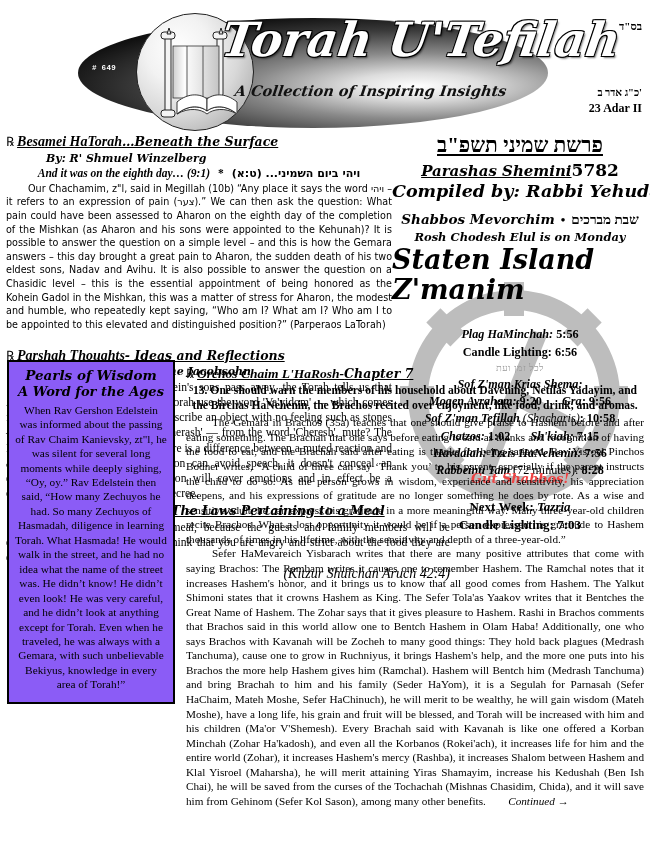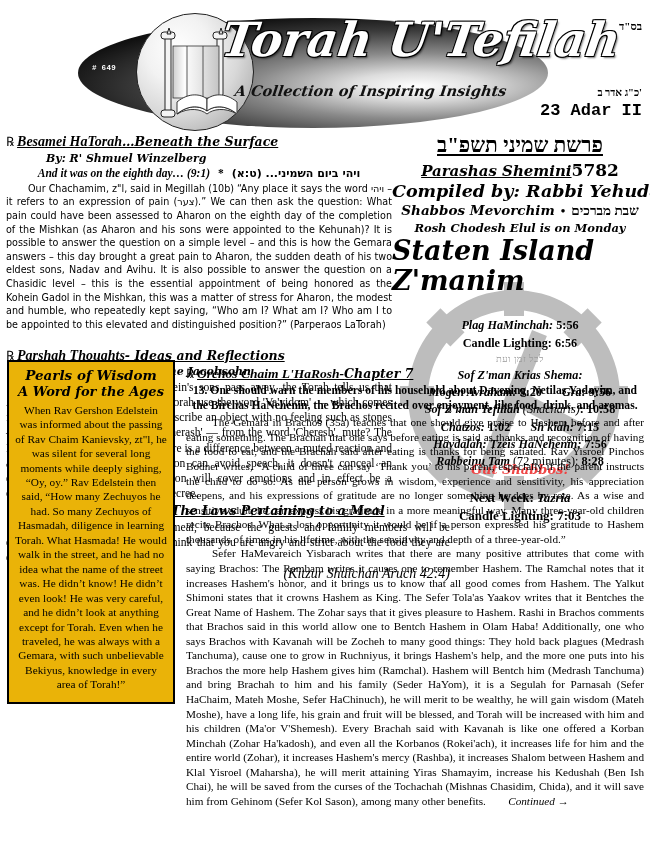--- a/index.html
+++ b/index.html
@@ -56,21 +56,21 @@
   }
   .bsd {
     position:absolute; right:8px; top:20px;
     font-size:11px; font-weight:bold;
     direction:rtl;
   }
   .heb-date {
     position:absolute; right:8px; top:86px;
     text-align:right; font-size:10.5px; font-weight:bold; line-height:1.35;
   }
-  .heb-date .en { font-size:17px;font-family:Liberation Mono, monospace; }
+  .heb-date .en { font-size:12px; }
 
   
   .cols { position:absolute; left:0; top:132px; width:650px; }
   .colL { position:absolute; left:6px; top:0; width:386px; }
   .colR { position:absolute; left:392px; top:0; width:256px; }
 
   
   .r-heb-parsha {
     text-align:center; font-size:21px; font-weight:bold;
     text-decoration:underline; direction:rtl; line-height:1.1;
@@ -82,21 +82,21 @@
     font-size:15px;
   }
   .r-parsha-en .u { text-decoration:underline; }
   .r-parsha-en .yr { font-style:normal; font-size:17px; }
   .r-compiled {
     text-align:center; margin-top:1px;
     font-family:"DejaVu Serif", serif; font-style:italic; font-weight:bold;
     font-size:17.5px; white-space:nowrap;
   }
   .r-mevorchim {
-    text-align:center; margin-top:1px; font-size:13px;
+    text-align:center; margin-top:10px; font-size:13px;
   }
   .r-mevorchim .en {
     font-family:"DejaVu Serif", serif; font-style:italic; font-weight:bold; font-size:13.5px;
   }
   .r-mevorchim .bullet { margin:0 6px; font-weight:bold; }
   .r-mevorchim .he { font-weight:bold; font-size:13.5px; direction:rtl; }
   .r-roshchodesh {
     text-align:center; margin-top:2px;
     font-family:"DejaVu Serif", serif; font-style:italic; font-weight:bold;
     font-size:11.5px;
@@ -170,21 +170,21 @@
     font-family:"Liberation Serif", serif;
     font-size:11.6px; line-height:1.30; text-align:justify;
     text-indent:26px;
   }
   .src { text-align:right; font-style:italic; font-size:14px; margin-top:1px; }
 
   
   .pearls {
     position:absolute; left:7px; top:360px; width:168px; height:344px;
     border:2px solid #000; padding:5px 6px 4px 6px;
-    background:#eab308; z-index:3;
+    background:#8b5cf6; z-index:3;
   }
   .pearls-t1 {
     text-align:center; font-family:"DejaVu Serif", serif;
     font-style:italic; font-weight:bold; font-size:13.5px; line-height:1.25;
   }
   .pearls-t2 {
     text-align:center; font-family:"DejaVu Serif", serif;
     font-style:italic; font-weight:bold; font-size:13px; line-height:1.3;
     margin-bottom:2px;
   }

